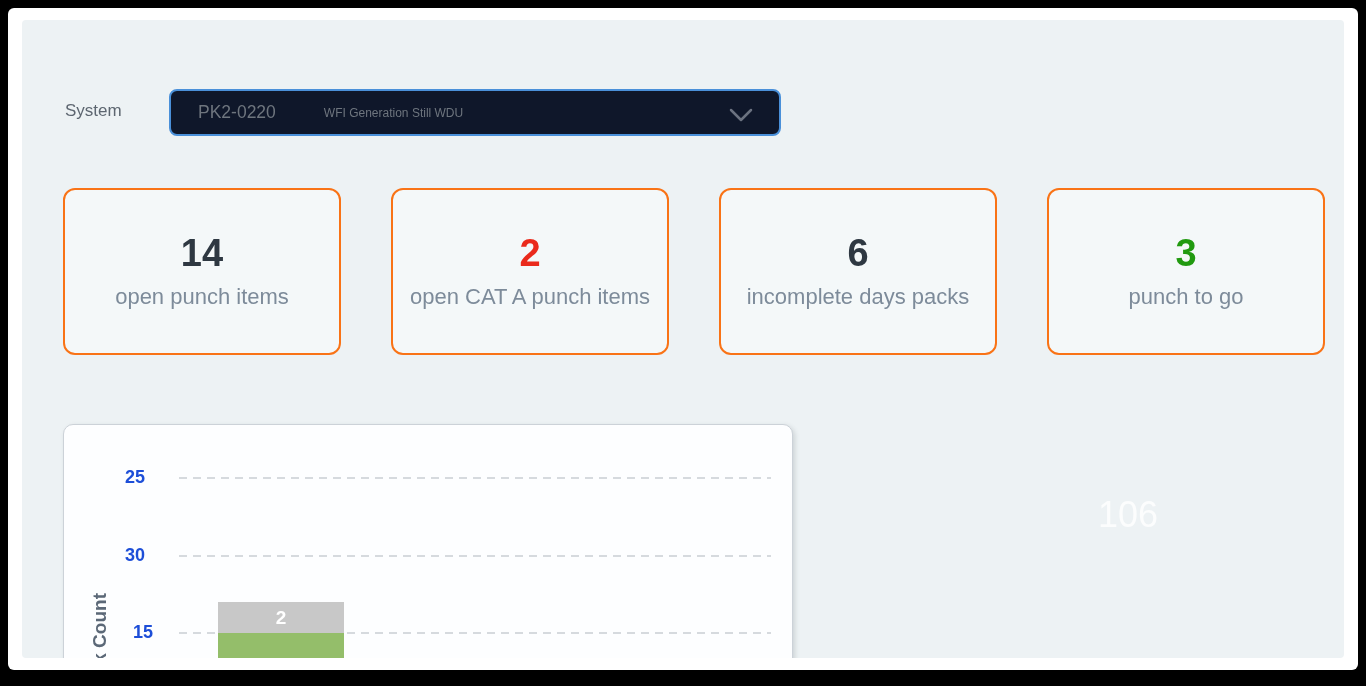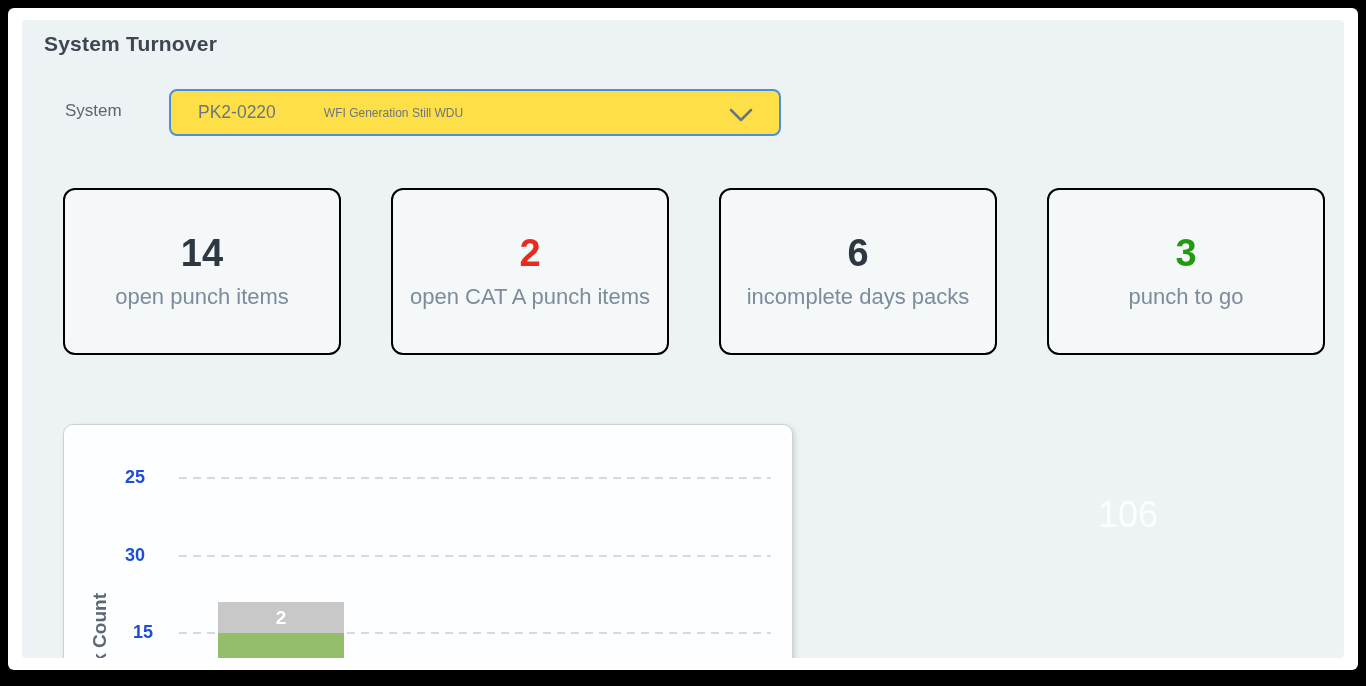--- a/index.html
+++ b/index.html
@@ -19,34 +19,34 @@
     position: absolute; left: 22px; top: 12px;
     font-size: 21px; font-weight: 700; color: #3d4651; letter-spacing: .2px;
   }
 
   .system-row-label {
     position: absolute; left: 43px; top: 81px;
     font-size: 17px; color: #5d6670;
   }
   .system-select {
     position: absolute; left: 147px; top: 69px; width: 612px; height: 47px;
-    background: #fde047; border: 2.5px solid #4a90d9; border-radius: 8px;
+    background: #0f172a; border: 2.5px solid #4a90d9; border-radius: 8px;
     display: flex; align-items: center; cursor: pointer;
   }
   .system-select .code { margin-left: 27px; font-size: 17.5px; color: #6e757e; }
   .system-select .name { margin-left: 48px; font-size: 12px; color: #6e757e; }
   .system-select .chev { position: absolute; right: 26px; top: 17px; }
 
   .stats-row {
     position: absolute; left: 41px; top: 168px;
     display: flex; gap: 50px;
   }
   .stat-card {
     width: 278px; height: 167px;
-    background: #f4f8f9; border: 2px solid #000000; border-radius: 12px;
+    background: #f4f8f9; border: 2px solid #f97316; border-radius: 12px;
     display: flex; flex-direction: column; align-items: center; justify-content: center;
   }
   .stat-value { font-size: 38px; font-weight: 700; line-height: 1.1; color: #2e3842; }
   .stat-label { font-size: 22px; color: #7d8b9a; margin-top: 10px; }
 
   .watermark {
     position: absolute; left: 1076px; top: 474px;
     font-size: 36px; color: rgba(255,255,255,0.8); font-weight: 400;
   }
 
@@ -77,21 +77,20 @@
   }
   .bar-seg .seg-label { font-size: 19px; font-weight: 700; color: #ffffff; }
 </style>
 </head>
 <body>
 
 <div class="frame-white"></div>
 
 <div class="panel">
 
-  <div class="page-title">System Turnover</div>
 
   <div class="system-row-label">System</div>
 
   <div class="system-select">
     <span class="code">PK2-0220</span>
     <span class="name">WFI Generation Still WDU</span>
     <span class="chev">
       <svg width="24" height="14" viewBox="0 0 24 14">
         <polyline points="2,2 12,12 22,2" fill="none" stroke="#6b7280" stroke-width="2.5" stroke-linecap="round" stroke-linejoin="round"></polyline>
       </svg>

